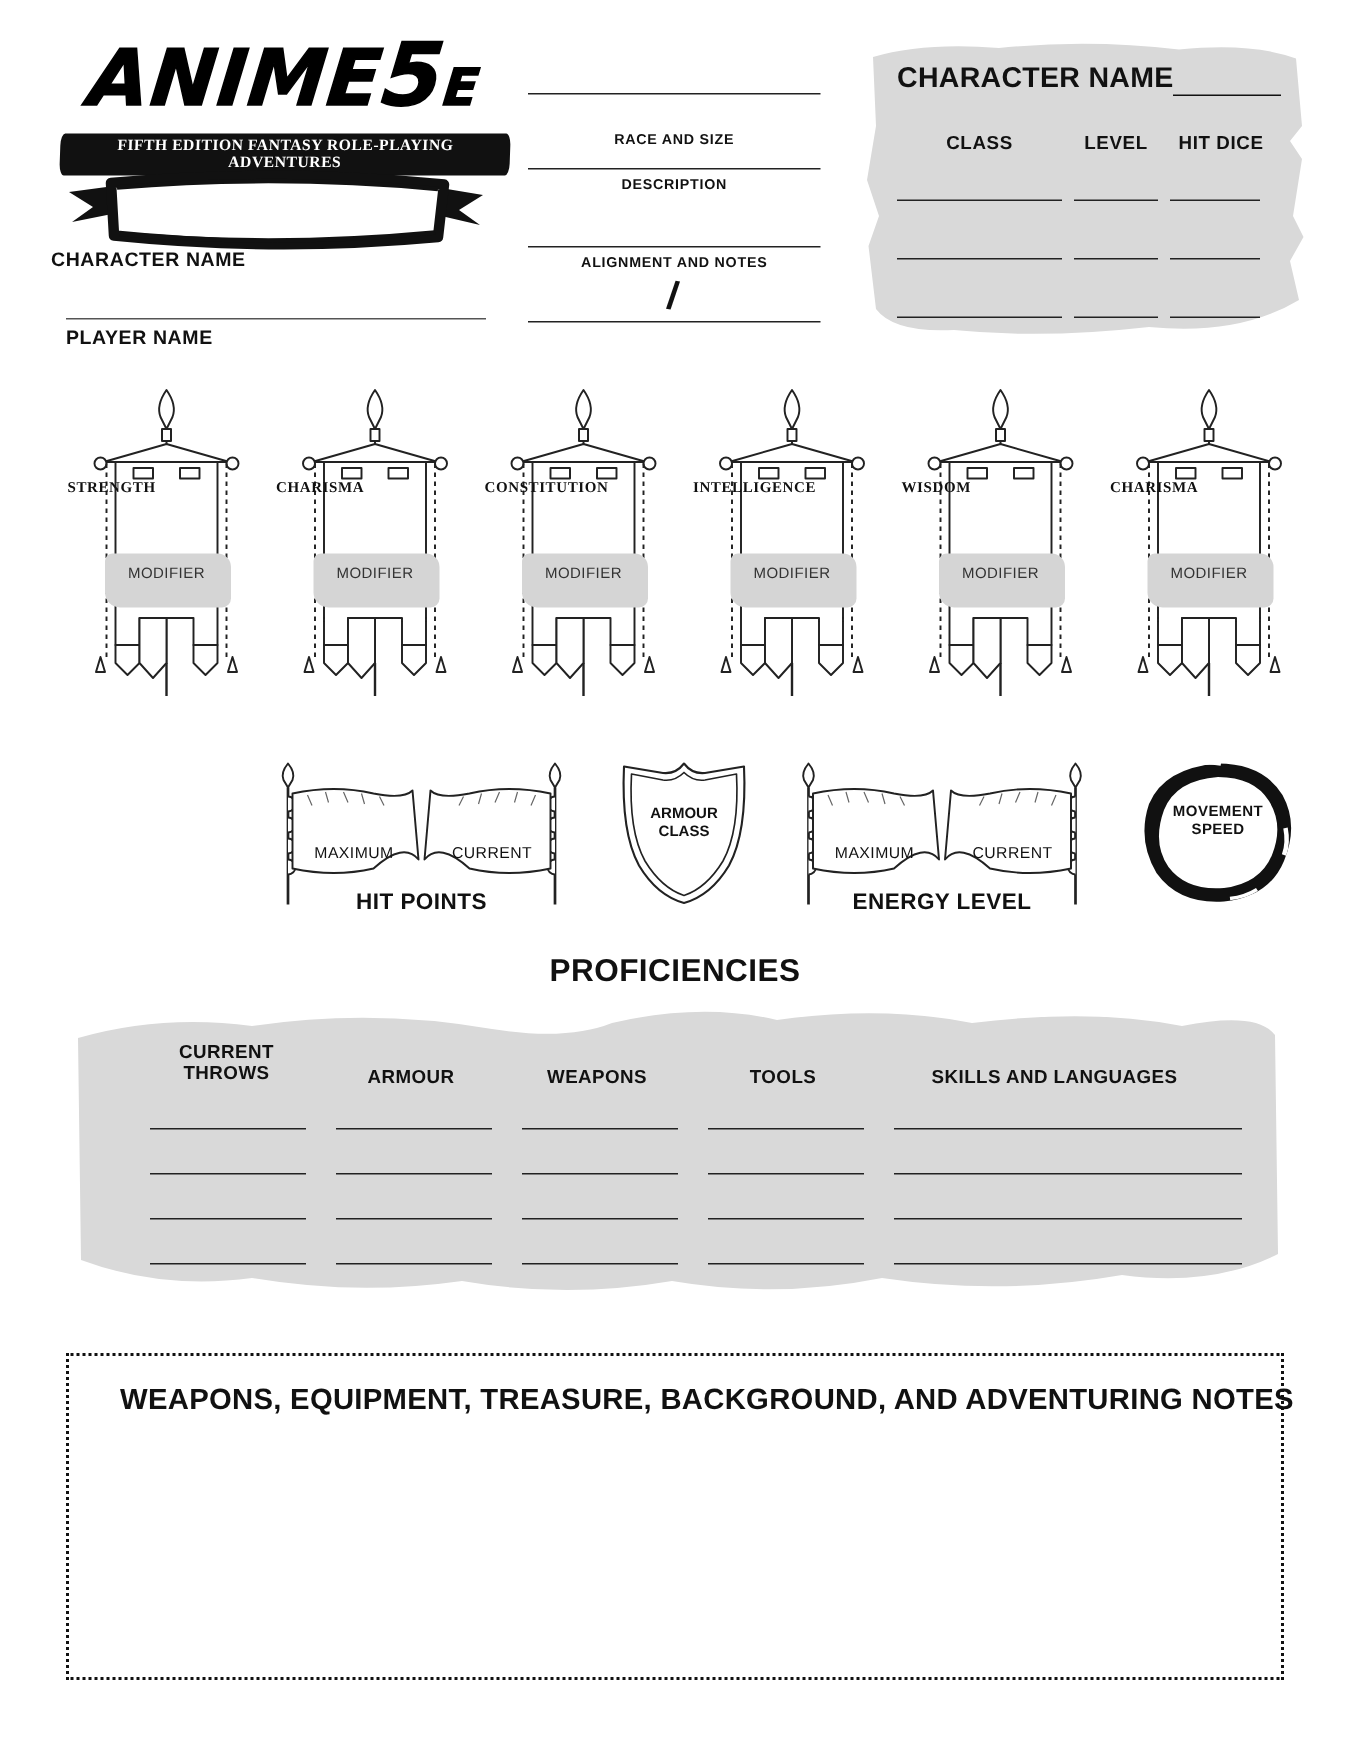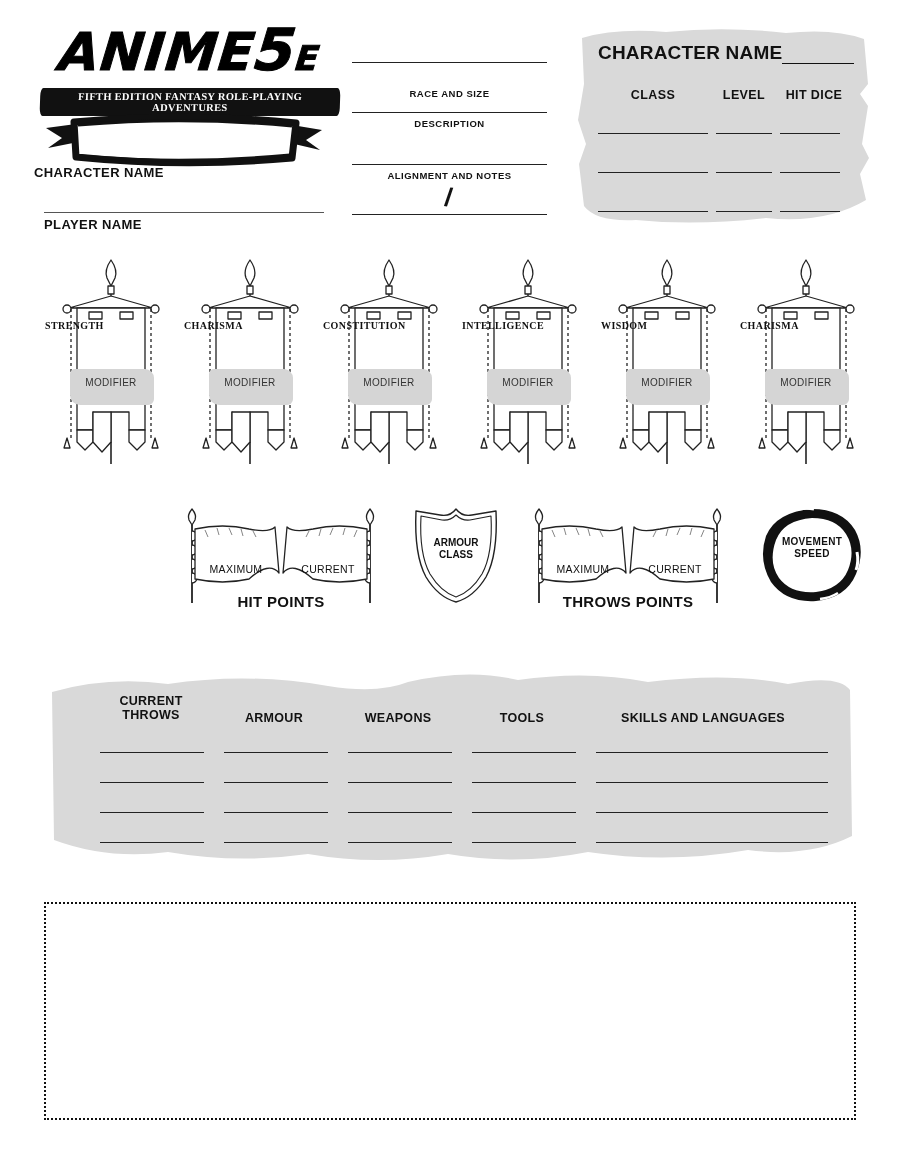--- a/index.html
+++ b/index.html
@@ -511,37 +511,38 @@
         <path d="M12 26 Q40 20 66 26 Q86 30 92 24 L96 70 Q86 58 66 76 Q40 82 12 76 Z" fill="#fff"></path>
         <path d="M184 26 Q156 20 130 26 Q110 30 104 24 L100 70 Q110 58 130 76 Q156 82 184 76 Z" fill="#fff"></path>
         <g stroke-width="0.8" stroke="#666">
           <path d="M22 27 l3 7 M34 25 l2 7 M46 25 l3 7 M58 26 l2 7 M70 28 l3 6"></path>
           <path d="M174 27 l-3 7 M162 25 l-2 7 M150 25 l-3 7 M138 26 l-2 7 M126 28 l-3 6"></path>
         </g>
       </g>
     </svg>
     <div class="flag-label" style="left:12px; width:82px;">MAXIMUM</div>
     <div class="flag-label" style="left:104px; width:82px;">CURRENT</div>
-    <div class="flag-title">THROWS POINTS</div>
+    <div class="flag-title">ENERGY LEVEL</div>
   </div>
 
   <div class="abs brush-circle" style="left:760px;">
     <svg width="104" height="98" viewBox="0 0 104 98">
       <path d="M52 3 Q82 3 95 24 Q106 44 96 68 Q86 92 56 95 Q26 97 11 76 Q-2 54 6 30 Q16 6 52 3 Z
                M52 12 Q24 14 16 34 Q8 56 19 72 Q31 88 56 86 Q80 83 88 64 Q96 44 86 28 Q76 12 52 12 Z" fill="#111" fill-rule="evenodd"></path>
       <path d="M30 5 q12 -4 24 -2" stroke="#fff" stroke-width="3" fill="none"></path>
       <path d="M97 46 q2 10 -1 18" stroke="#fff" stroke-width="3" fill="none"></path>
       <path d="M60 93 q10 -1 18 -6" stroke="#fff" stroke-width="2.5" fill="none"></path>
     </svg>
     <div class="circle-text">
       <span>MOVEMENT</span><br>
       <span>SPEED</span>
     </div>
   </div>
 
+  <div class="abs" id="prof-title">PROFICIENCIES</div>
 
   <div class="abs" id="prof-panel">
     <svg width="806" height="200" viewBox="0 0 806 200">
       <path d="M4 24 Q60 8 120 16 Q200 4 280 18 Q330 26 360 14 Q420 0 470 12 Q540 2 600 14 Q680 4 740 16 Q790 6 802 22
                L804 168 Q760 190 700 182 Q620 196 540 184 Q470 198 400 186 Q330 198 260 186 Q190 196 120 184 Q60 192 6 172 Z" fill="#d9d9d9"></path>
     </svg>
   </div>
 
   <div class="abs prof-head" style="left:104px; top:694px; width:94px;">
     <span>CURRENT</span><br>
@@ -570,15 +571,16 @@
   <div class="abs prof-rule" style="left:472px; top:812px; width:104px;"></div>
   <div class="abs prof-rule" style="left:596px; top:812px; width:232px;"></div>
 
   <div class="abs prof-rule" style="left:100px; top:842px; width:104px;"></div>
   <div class="abs prof-rule" style="left:224px; top:842px; width:104px;"></div>
   <div class="abs prof-rule" style="left:348px; top:842px; width:104px;"></div>
   <div class="abs prof-rule" style="left:472px; top:842px; width:104px;"></div>
   <div class="abs prof-rule" style="left:596px; top:842px; width:232px;"></div>
 
   <div class="abs" id="notes-box"></div>
+  <div id="notes-title">WEAPONS, EQUIPMENT, TREASURE, BACKGROUND, AND ADVENTURING NOTES</div>
 
 
 </div>
 
 </body></html>

